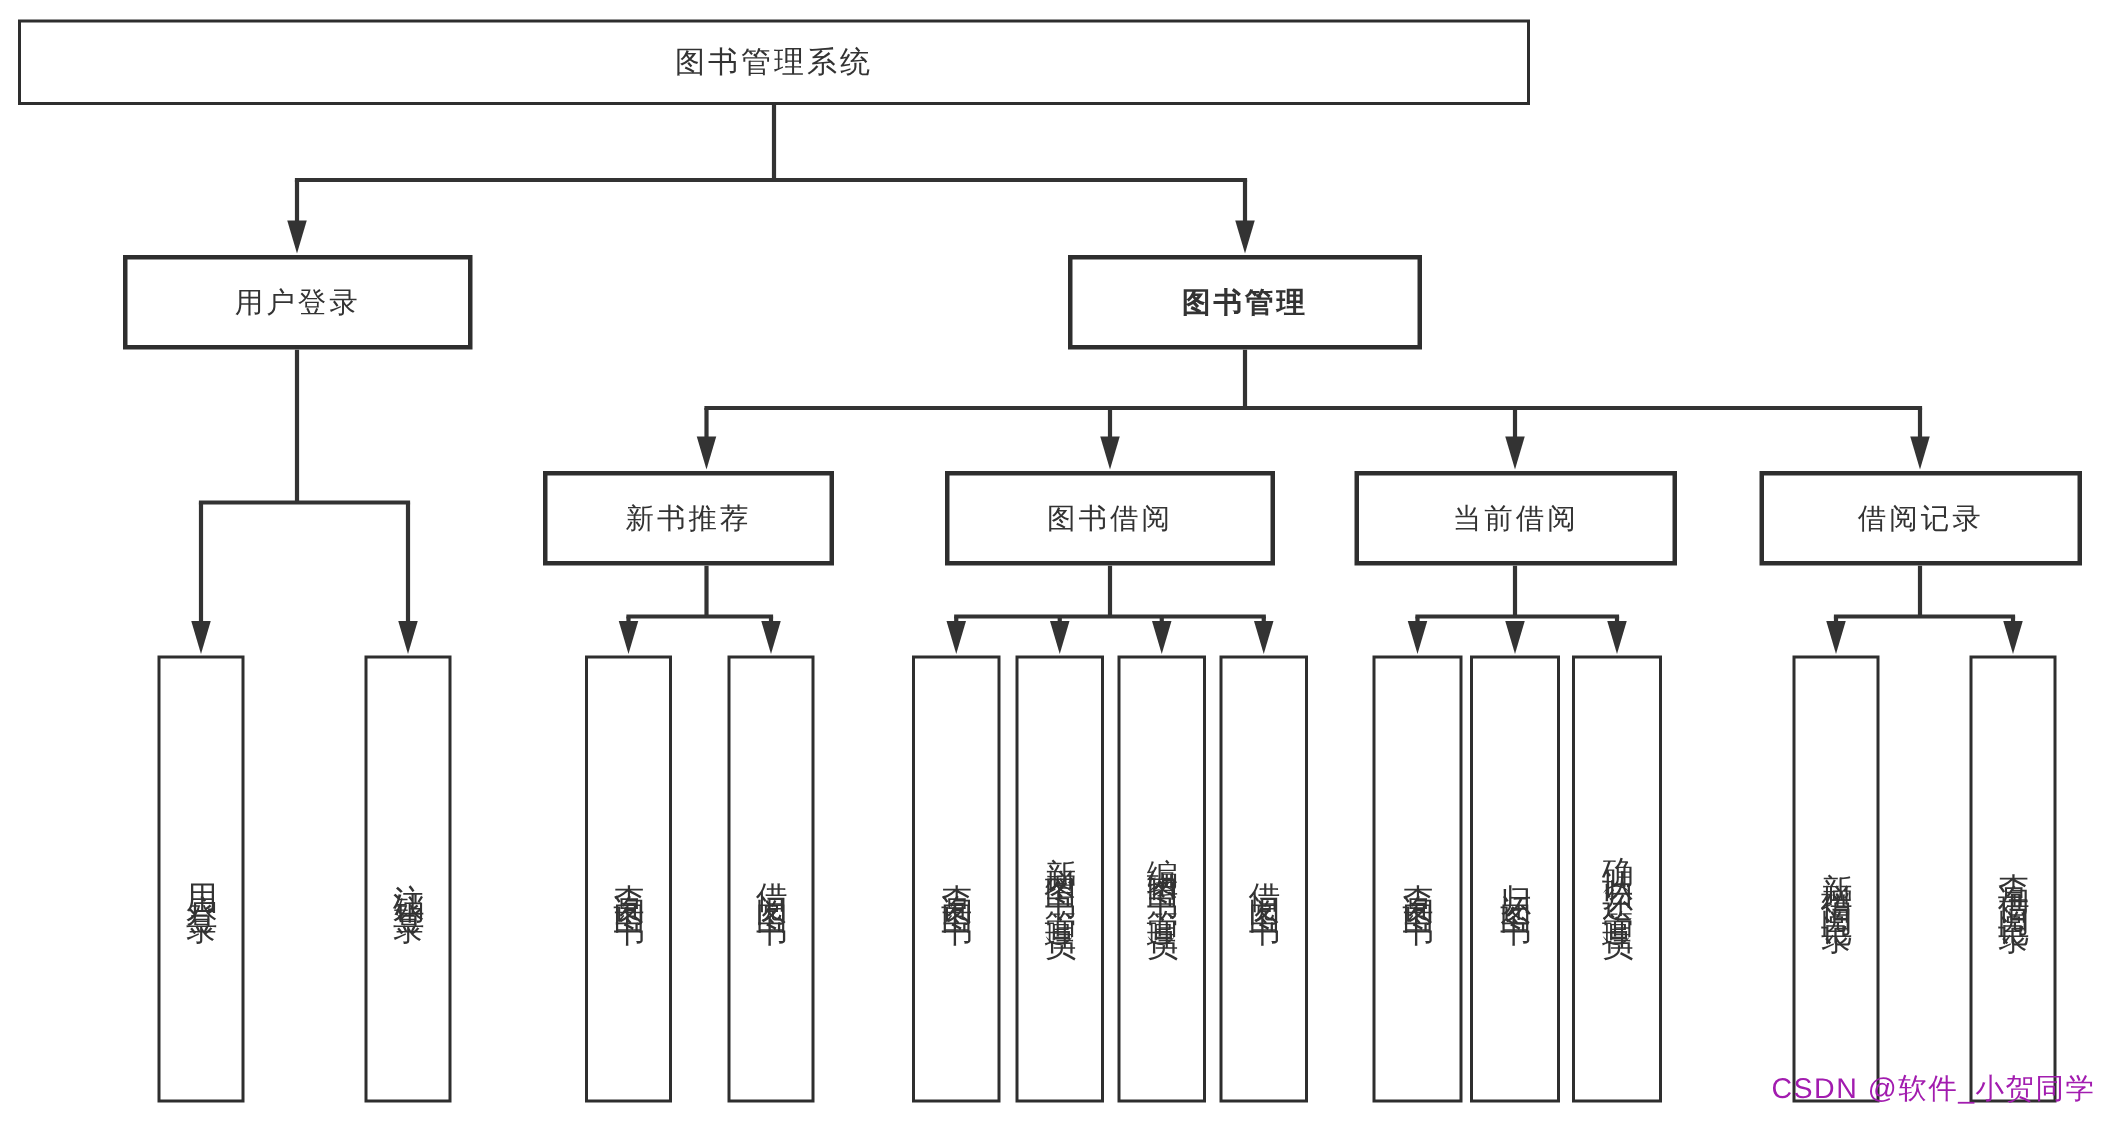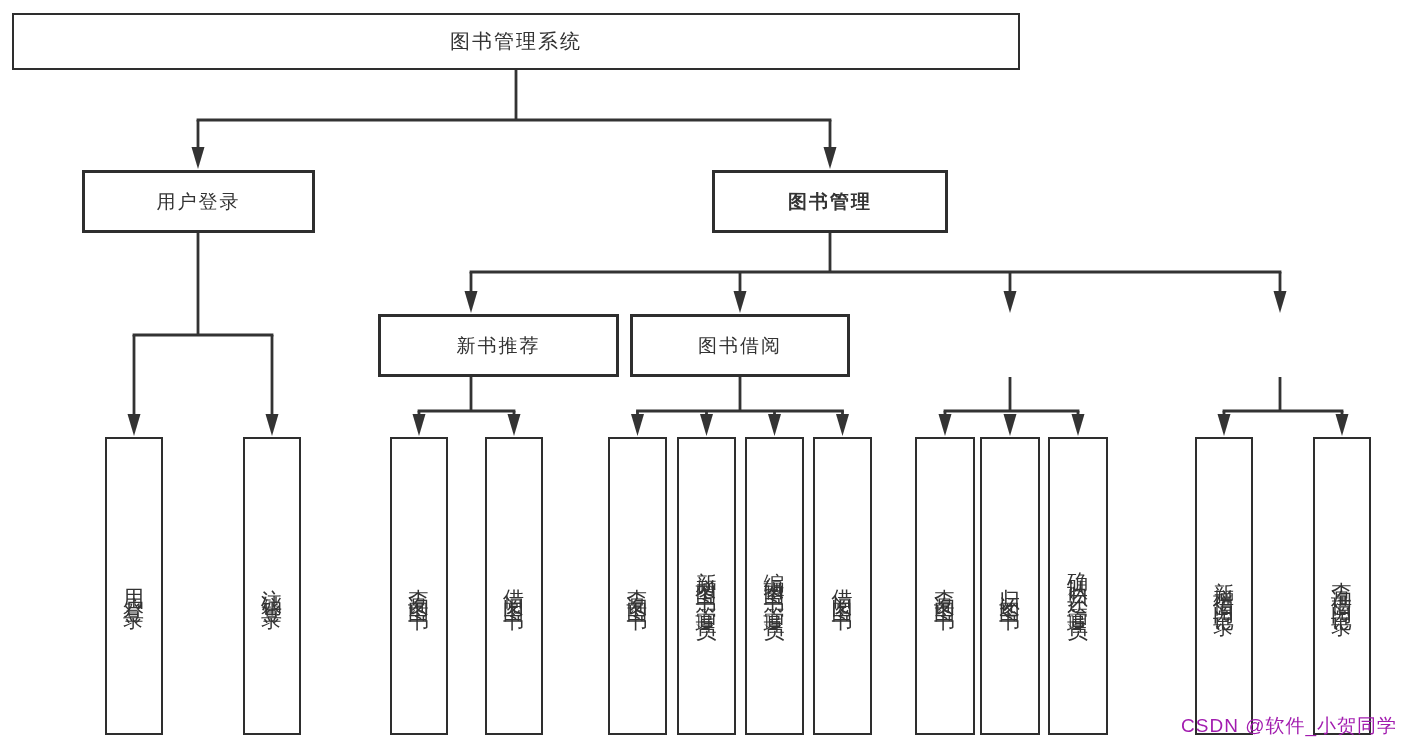--- a/index.html
+++ b/index.html
@@ -109,22 +109,24 @@
       <polygon points="1217.5,414 1230.5,414 1224,436"></polygon>
       <polygon points="1335.5,414 1348.5,414 1342,436"></polygon>
     </g>
   </svg>
 
   <div class="node root" style="left:12px;top:13px;width:1008px;height:57px;">图书管理系统</div>
 
   <div class="node" style="left:82px;top:170px;width:233px;height:63px;">用户登录</div>
   <div class="node" style="left:712px;top:170px;width:236px;height:63px;font-weight:bold;">图书管理</div>
 
-  <div class="node" style="left:362px;top:314px;width:241px;height:63px;margin-left:16px;">新书推荐</div>
+  <div class="node" style="left:362px;top:314px;width:194px;height:63px;">新书推荐</div>
   <div class="node" style="left:630px;top:314px;width:220px;height:63px;font-family:Liberation Mono, monospace;">图书借阅</div>
+  <div class="node" style="left:903px;top:314px;width:215px;height:63px;">当前借阅</div>
+  <div class="node" style="left:1173px;top:314px;width:215px;height:63px;">借阅记录</div>
 
   <div class="node leaf" style="left:105px;top:437px;width:58px;height:298px;">用户登录</div>
   <div class="node leaf" style="left:243px;top:437px;width:58px;height:298px;">注销登录</div>
 
   <div class="node leaf" style="left:390px;top:437px;width:58px;height:298px;">查询图书</div>
   <div class="node leaf" style="left:485px;top:437px;width:58px;height:298px;">借阅图书</div>
 
   <div class="node leaf" style="left:608px;top:437px;width:59px;height:298px;">查询图书</div>
   <div class="node leaf" style="left:677px;top:437px;width:59px;height:298px;">新增图书（管理员）</div>
   <div class="node leaf" style="left:745px;top:437px;width:59px;height:298px;">编辑图书（管理员）</div>

